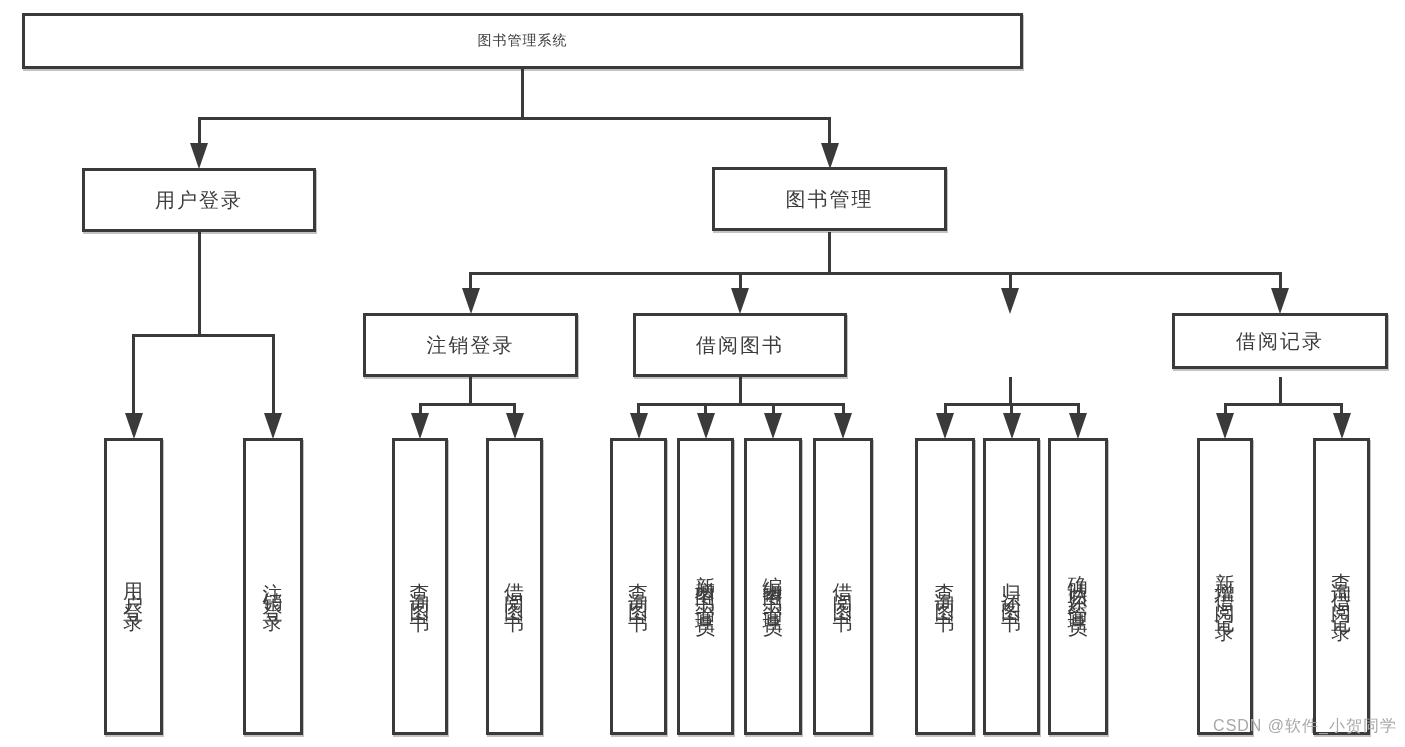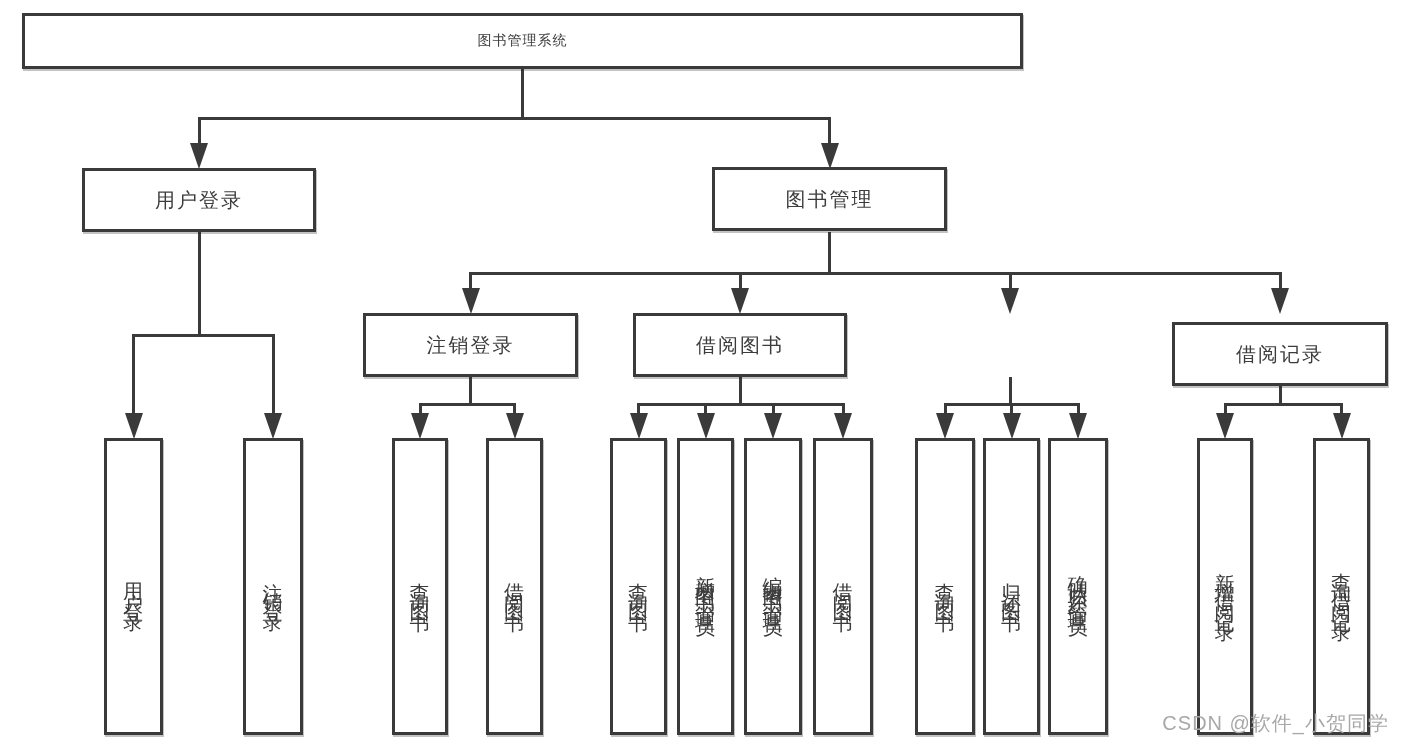--- a/index.html
+++ b/index.html
@@ -61,23 +61,23 @@
   .arrow{
     position:absolute;
     width:0;height:0;
     border-left:9px solid transparent;
     border-right:9px solid transparent;
     border-top:26px solid var(--line);
     z-index:1;
   }
   #watermark{
     position:absolute;
-    right:16px;
+    right:8px;
     bottom:10px;
-    font-size:20px;
+    font-size:16px;
     color:var(--wm);
     letter-spacing:1px;
     z-index:5;
     white-space:nowrap;
   }
 </style>
 </head>
 <body>
 
 <div id="canvas">
@@ -90,21 +90,21 @@
     </div>
     <div class="node h" style="left: 712px; top: 167px; width: 235px; height: 64px;">
       <span class="lbl">图书管理</span>
     </div>
     <div class="node h" style="left: 363px; top: 313px; width: 215px; height: 64px;">
       <span class="lbl">注销登录</span>
     </div>
     <div class="node h" style="left: 633px; top: 313px; width: 214px; height: 64px;">
       <span class="lbl">借阅图书</span>
     </div>
-    <div class="node h" style="left: 1172px; top: 322px; width: 216px; height: 64px;">
+    <div class="node h" style="left: 1172px; top: 313px; width: 216px; height: 56px;">
       <span class="lbl">借阅记录</span>
     </div>
     <div class="node v" style="left: 104px; top: 438px; width: 59px; height: 297px;">
       <span class="lbl">用户登录</span>
     </div>
     <div class="node v" style="left: 243px; top: 438px; width: 60px; height: 297px;">
       <span class="lbl">注销登录</span>
     </div>
     <div class="node v" style="left: 392px; top: 438px; width: 56px; height: 297px;">
       <span class="lbl">查询图书</span>

